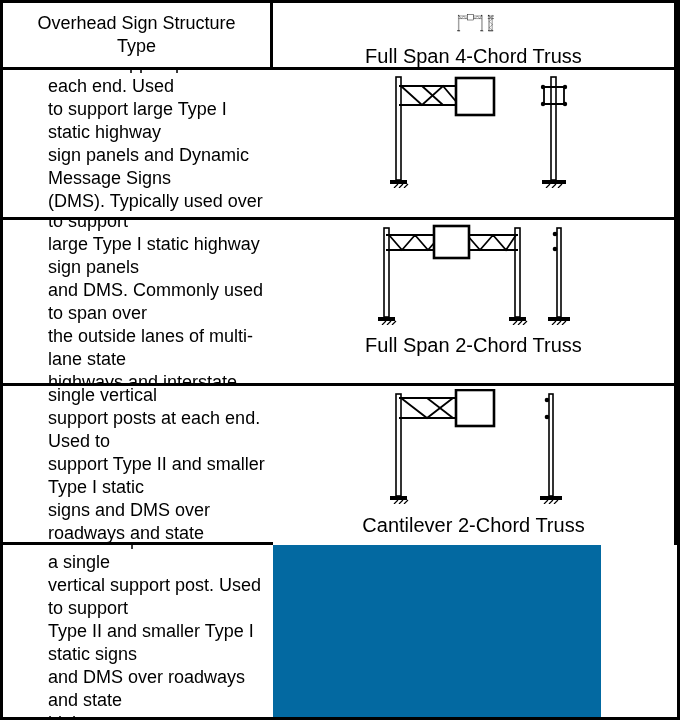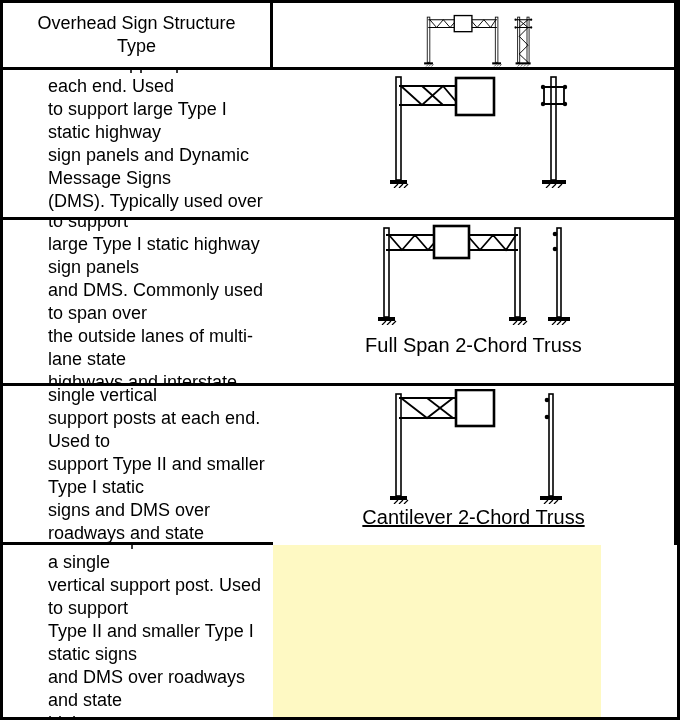--- a/index.html
+++ b/index.html
@@ -1,20 +1,20 @@
 <!DOCTYPE html>
 <html><head>
 <meta charset="utf-8">
 <style>
   html,body{margin:0;padding:0;background:#fff;}
   .doc{
     position:relative;
     width:601px;height:720px;
     box-sizing:border-box;
-    background:#fef9c3;
+    background:#0369a1;
     font-family:"Liberation Sans", sans-serif;
     color:#000;
   }
   .grid{
     width:680px;height:720px;
     box-sizing:border-box;
     border:3px solid #000;
     display:grid;
     grid-template-columns:270px 1fr;
     grid-template-rows:67px 150px 166px 159px 1fr;
@@ -23,21 +23,21 @@
   .col1{border-right:3px solid #000;}
   .rowb{border-bottom:3px solid #000;}
   .hdr{display:flex;align-items:center;justify-content:center;text-align:center;}
   .hdr-text{font-size:18px;line-height:23px;white-space:pre-line;}
   .type-cell{display:flex;flex-direction:column;align-items:center;}
   .type-label{font-size:20px;line-height:22px;text-align:center;}
   .desc-cell{display:flex;align-items:center;padding-left:36px;}
   .desc-text{font-size:18px;line-height:23px;white-space:pre-line;padding:0 4px 0 9px;}
   .truss-svg{display:block;}
   .mt1{margin-top:11px;} .mt2{margin-top:3px;}
-  .lm1{margin-top:13px;} .lm2{margin-top:5px;} .lm3{margin-top:9px;} .lm4{margin-top:2px;text-decoration:underline;}
+  .lm1{margin-top:13px;} .lm2{margin-top:5px;} .lm3{margin-top:9px;} .lm4{margin-top:10px;}
   
   .post{fill:#fff;stroke:#000;stroke-width:1.6;}
   .chord{stroke:#000;stroke-width:2.2;fill:none;}
   .web{stroke:#000;stroke-width:1.8;fill:none;}
   .sign{fill:#fff;stroke:#000;stroke-width:2.6;}
   .bar{stroke:#000;stroke-width:2;fill:none;}
   .nub{fill:#000;stroke:none;}
   .ftg{fill:#000;stroke:none;}
   .hatch{stroke:#000;stroke-width:1.2;fill:none;}
 </style>
@@ -73,20 +73,21 @@
         <line class="web" x1="239" y1="11" x2="221" y2="26"></line>
         <polyline class="web" points="239,26 222,43 239,60 222,77 239,93"></polyline>
 
         <rect class="ftg" x="39" y="93" width="17" height="4"></rect>
         <path class="hatch" d="M43 101 l4 -4 M48 101 l4 -4 M53 101 l4 -4"></path>
         <rect class="ftg" x="170" y="93" width="17" height="4"></rect>
         <path class="hatch" d="M174 101 l4 -4 M179 101 l4 -4 M184 101 l4 -4"></path>
         <rect class="ftg" x="215" y="93" width="29" height="4"></rect>
         <path class="hatch" d="M219 101 l4 -4 M225 101 l4 -4 M231 101 l4 -4 M237 101 l4 -4"></path>
       </svg>
+      <div class="type-label lm1">Full Span 4-Chord Truss</div>
     </div>
     <div class="cell rowb desc-cell">
       <div class="desc-text">A 4-chord space truss with dual, trussed
 vertical support posts at each end. Used
 to support large Type I static highway
 sign panels and Dynamic Message Signs
 (DMS). Typically used over multi-lane
 state highways and interstate routes.</div>
     </div>
 

